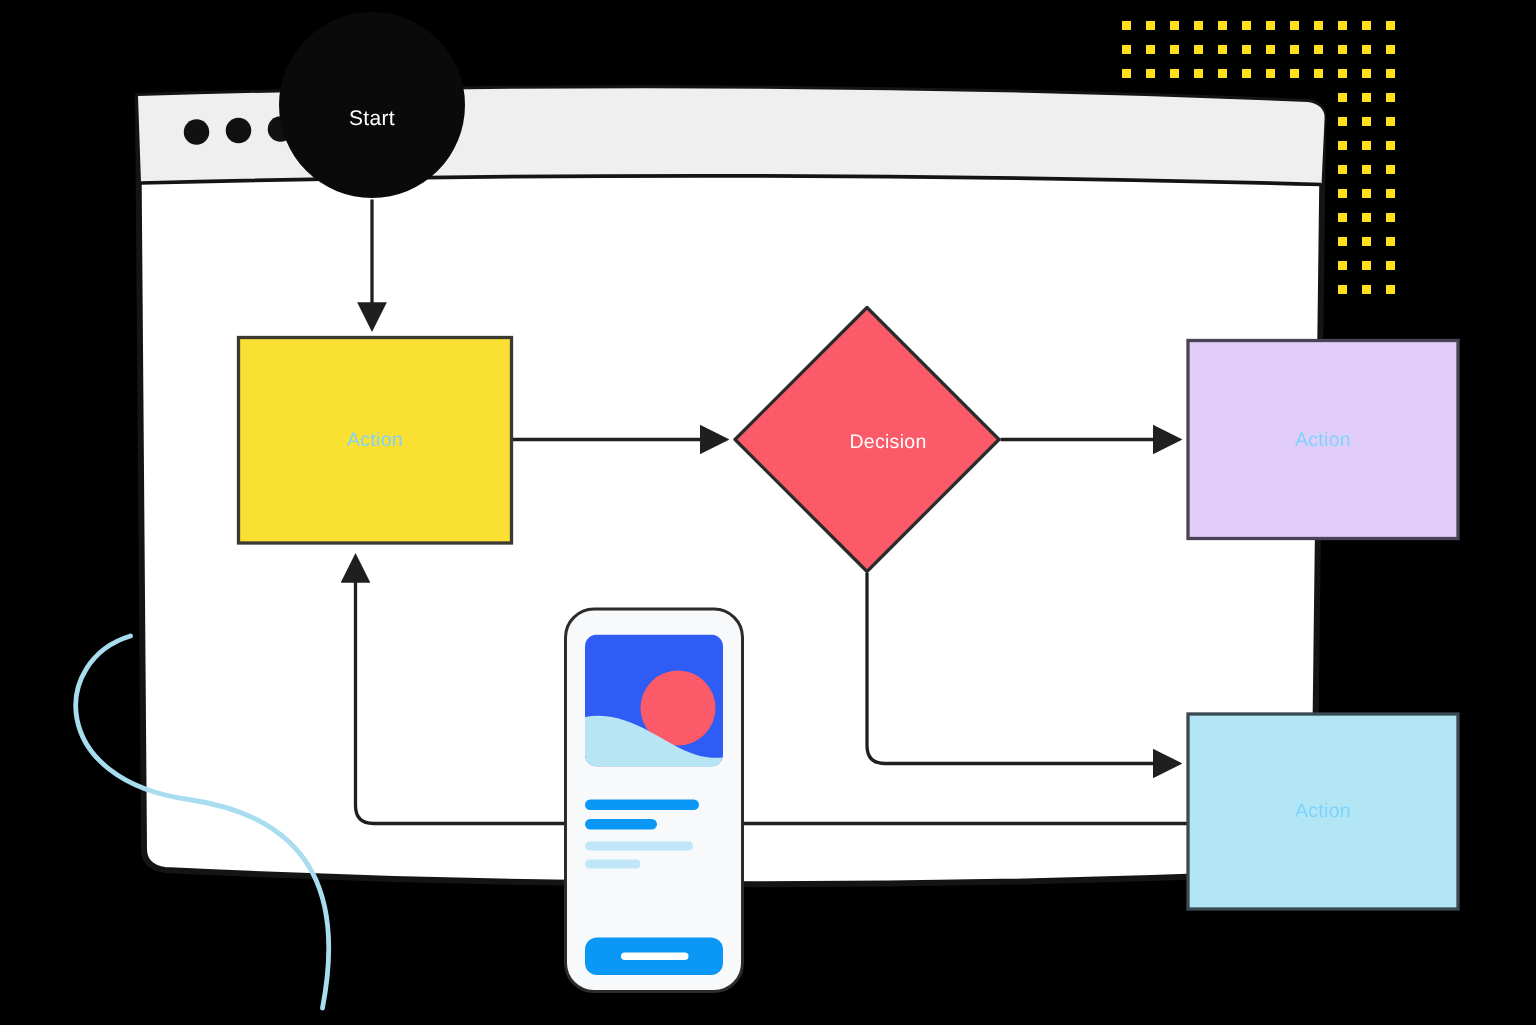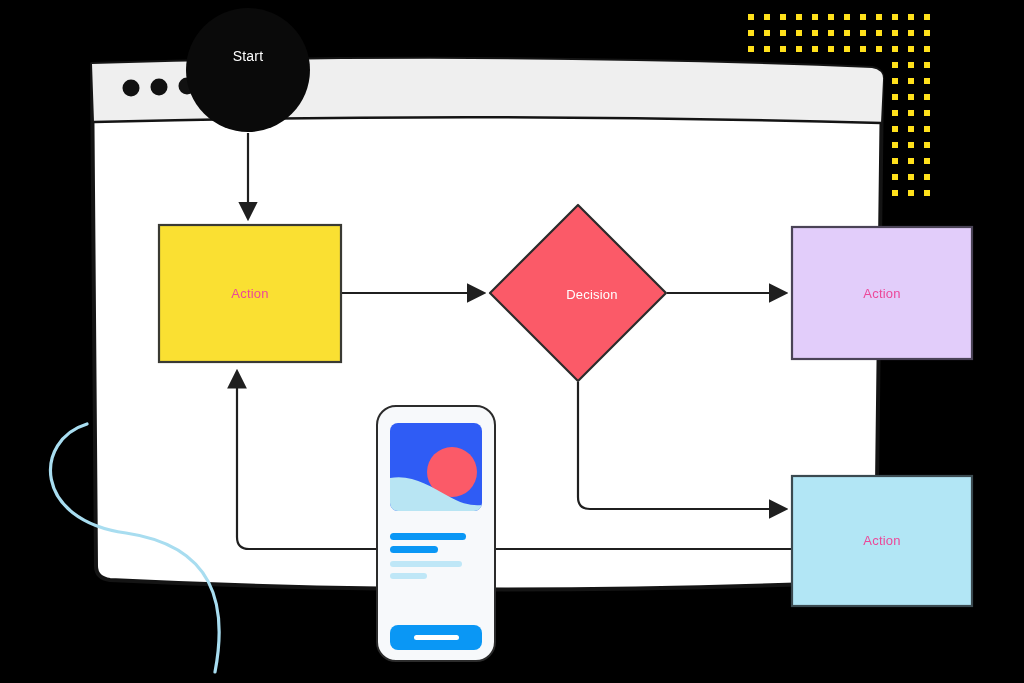--- a/index.html
+++ b/index.html
@@ -1,20 +1,20 @@
 <!DOCTYPE html>
 <html><head>
 <meta charset="utf-8">
 <style>
   html,body{margin:0;padding:0;background:#000;}
   body{width:1024px;height:683px;overflow:hidden;
        font-family:"Liberation Sans","DejaVu Sans",sans-serif;}
   #stage{position:relative;width:1024px;height:683px;background:#000000;overflow:hidden;}
   #stage svg.layer{position:absolute;left:0;top:0;width:1024px;height:683px;}
-  .lbl{position:absolute;color:#ec4899;font-size:13px;letter-spacing:.2px;
+  .lbl{position:absolute;color:#7dd3fc;font-size:13px;letter-spacing:.2px;
        white-space:nowrap;transform:translate(-50%,-50%);pointer-events:none;}
   .lbl.light{color:#ffffff;}
   .lbl.start{font-size:14px;}
 </style>
 </head>
 <body>
 
 <div id="stage">
 
   <svg class="layer" aria-hidden="true">
@@ -130,21 +130,21 @@
 
     <polygon points="578,205 666,293 578,381 490,293" fill="#FB5A68" stroke="#2b2b2b" stroke-width="2.2" stroke-linejoin="round"></polygon>
 
     <rect x="792" y="227" width="180" height="132" fill="#E2CDFA" stroke="#4a4356" stroke-width="2.2"></rect>
 
     <rect x="792" y="476" width="180" height="130" fill="#B2E6F5" stroke="#3b4a50" stroke-width="2.2"></rect>
 
     <circle cx="248" cy="70" r="62" fill="#0A0A0A"></circle>
   </svg>
 
-  <div class="lbl start light" style="left:248px;top:56px;">Start</div>
+  <div class="lbl start light" style="left:248px;top:78px;">Start</div>
   <div class="lbl" style="left:250px;top:293px;">Action</div>
   <div class="lbl light" style="left:592px;top:294px;">Decision</div>
   <div class="lbl" style="left:882px;top:293px;">Action</div>
   <div class="lbl" style="left:882px;top:540px;">Action</div>
 
   <svg class="layer">
     <rect x="377" y="406" width="118" height="255" rx="19" fill="#F7F9FB" stroke="#2b2b2b" stroke-width="2"></rect>
     <clipPath id="heroClip">
       <rect x="390" y="423" width="92" height="88" rx="8"></rect>
     </clipPath>

